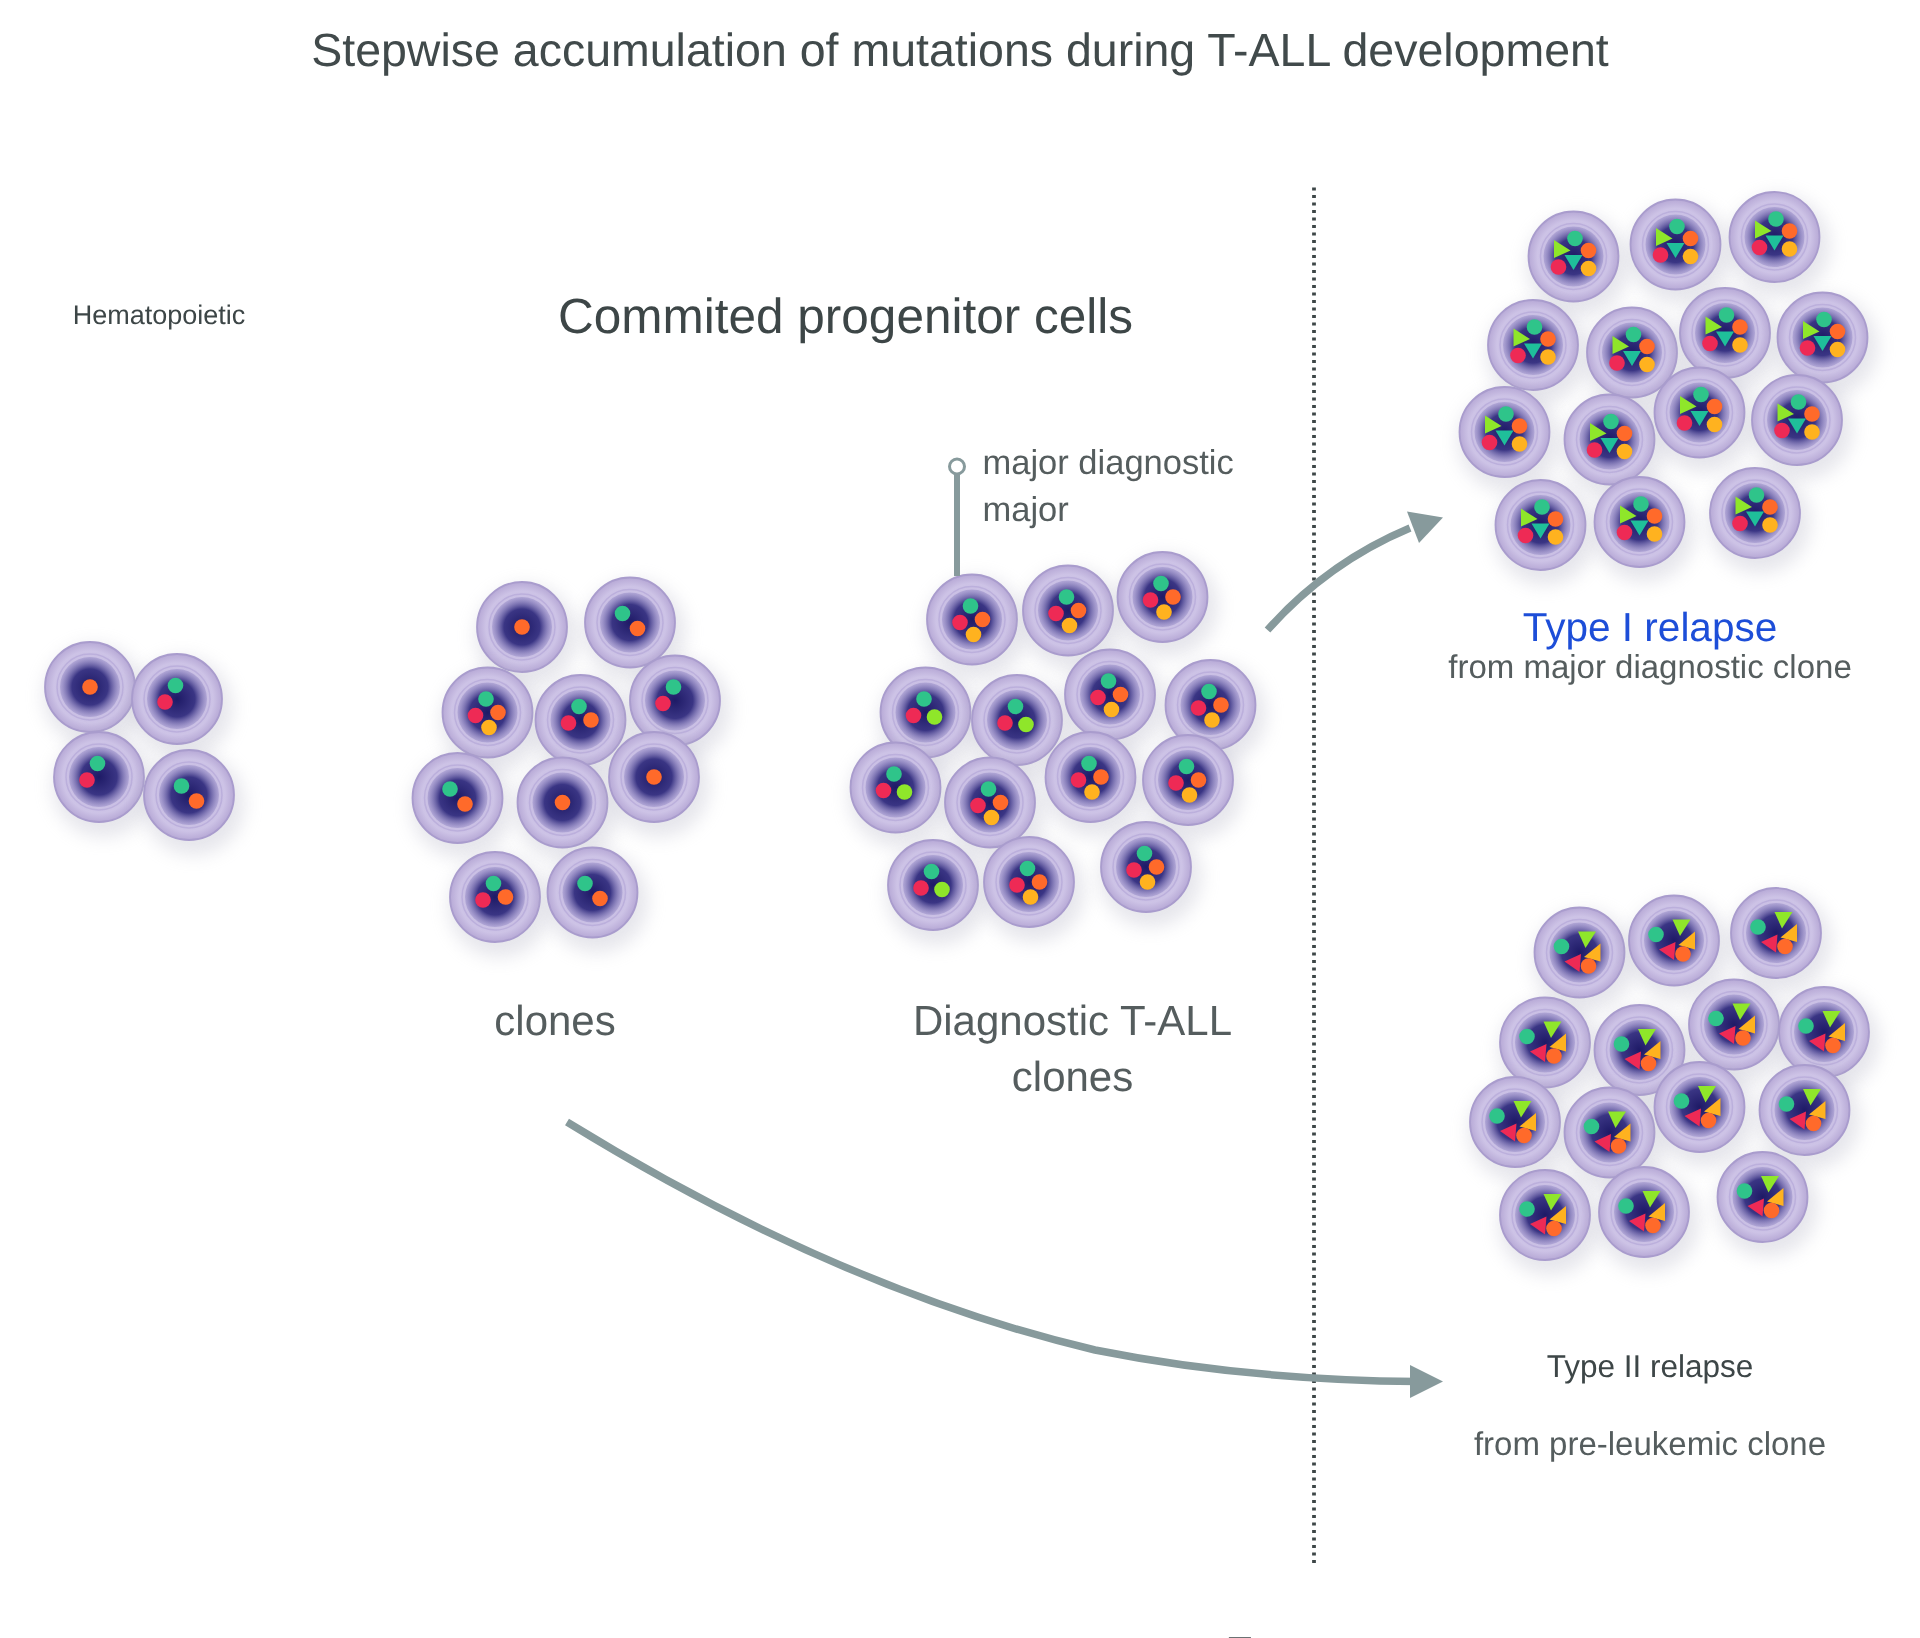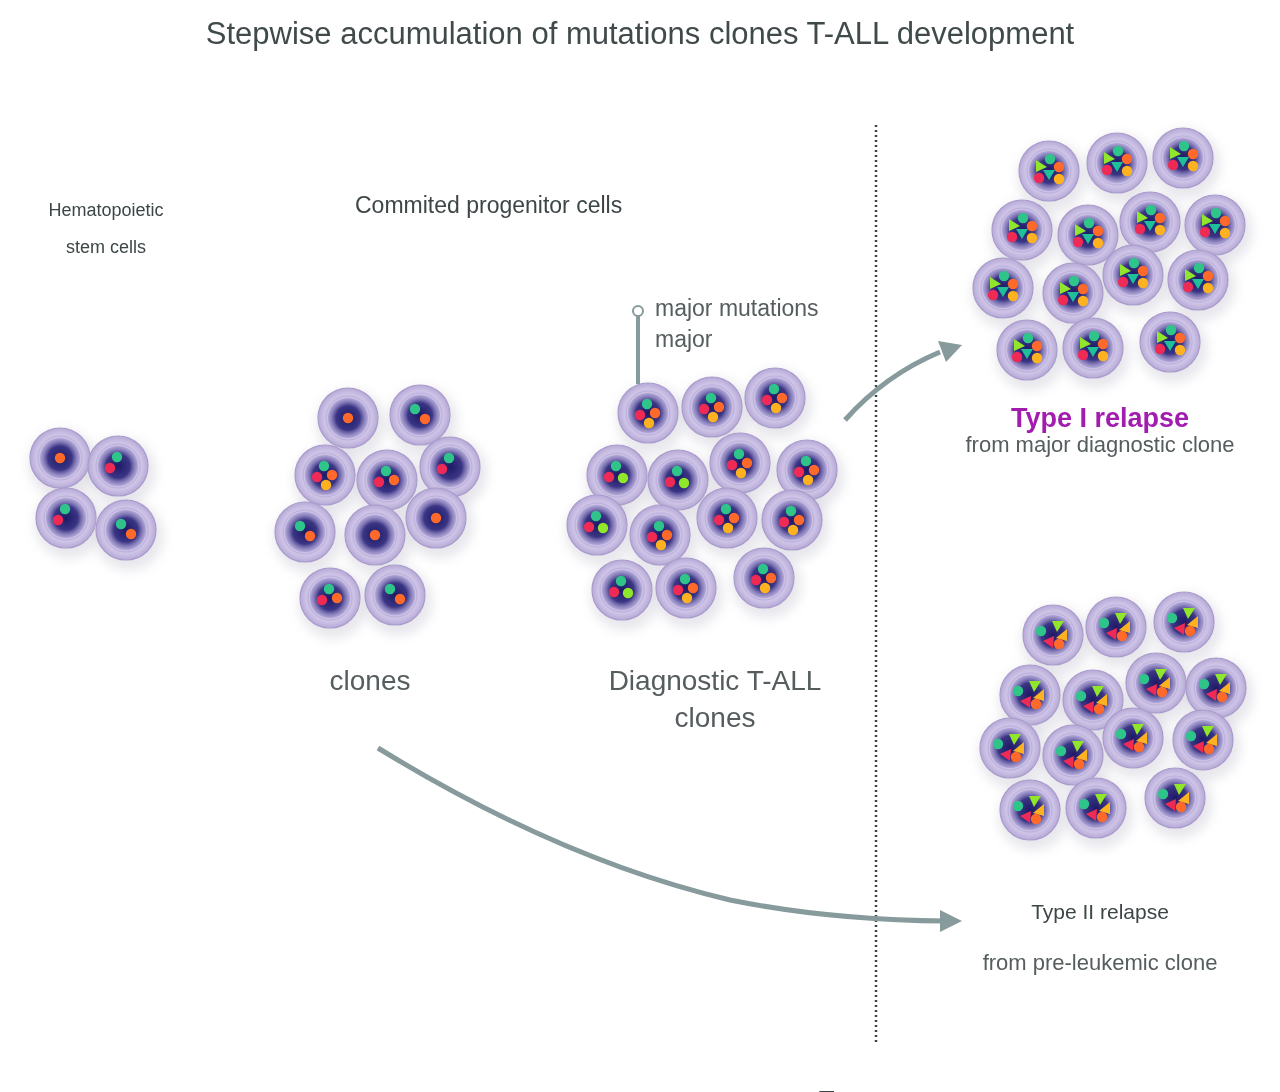--- a/index.html
+++ b/index.html
@@ -1,49 +1,48 @@
 <!DOCTYPE html>
 <html><head>
 <meta charset="utf-8">
 <style>
   html, body { margin:0; padding:0; background:#ffffff; }
   body { width:1280px; height:1092px; position:relative; overflow:hidden;
          font-family:"Liberation Sans", sans-serif; color:#3d4647; }
   .txt { position:absolute; white-space:nowrap; }
   #title { left:0; width:1280px; top:16px; text-align:center; font-size:31px; color:#414a4b; }
   #hsc { left:8px; top:192px; font-size:18px; line-height:37px; text-align:center; width:196px; }
-  #cpc { left:355px; top:192px; font-size:23px;text-align:right; }
+  #cpc { left:372px; top:192px; font-size:33px;text-align:right; }
   #pre { left:270px; top:662px; width:200px; text-align:center; font-size:28px; line-height:37px; color:#555d5e; }
   #diag { left:590px; top:662px; width:250px; text-align:center; font-size:28px; line-height:37px; color:#555d5e; }
   #mdc { left:655px; top:293px; font-size:23px; line-height:31px; color:#555d5e; }
-  #t1 { left:960px; top:403px; width:280px; text-align:center; font-size:27px; color:#a21caf;font-weight:bold; }
+  #t1 { left:960px; top:403px; width:280px; text-align:center; font-size:27px; color:#1d4ed8; }
   #t1s { left:925px; top:432px; width:350px; text-align:center; font-size:22px; color:#555d5e; }
   #t2 { left:960px; top:900px; width:280px; text-align:center; font-size:21px; color:#3d4647; }
   #t2s { left:925px; top:950px; width:350px; text-align:center; font-size:22px; color:#555d5e; }
   #treat { left:790px; top:1053px; width:175px; text-align:center; font-size:26px; color:#3d4647;margin-top:32px; }
   svg#art { position:absolute; left:0; top:0; }
 </style>
 </head>
 <body>
 
-<div class="txt" id="title">Stepwise accumulation of mutations clones T-ALL development</div>
+<div class="txt" id="title">Stepwise accumulation of mutations during T-ALL development</div>
 <div class="txt" id="hsc">
   <div>Hematopoietic</div>
-  <div>stem cells</div>
 </div>
 <div class="txt" id="cpc">Commited progenitor cells</div>
 <div class="txt" id="pre">
   <div>clones</div>
 </div>
 <div class="txt" id="diag">
   <div>Diagnostic T-ALL</div>
   <div>clones</div>
 </div>
 <div class="txt" id="mdc">
-  <div>major mutations</div>
+  <div>major diagnostic</div>
   <div>major</div>
 </div>
 <div class="txt" id="t1">Type I relapse</div>
 <div class="txt" id="t1s">from major diagnostic clone</div>
 <div class="txt" id="t2">Type II relapse</div>
 <div class="txt" id="t2s">from pre-leukemic clone</div>
 <div class="txt" id="treat">Treatment</div>
 
 <svg id="art" width="1280" height="1092">
   <defs>

